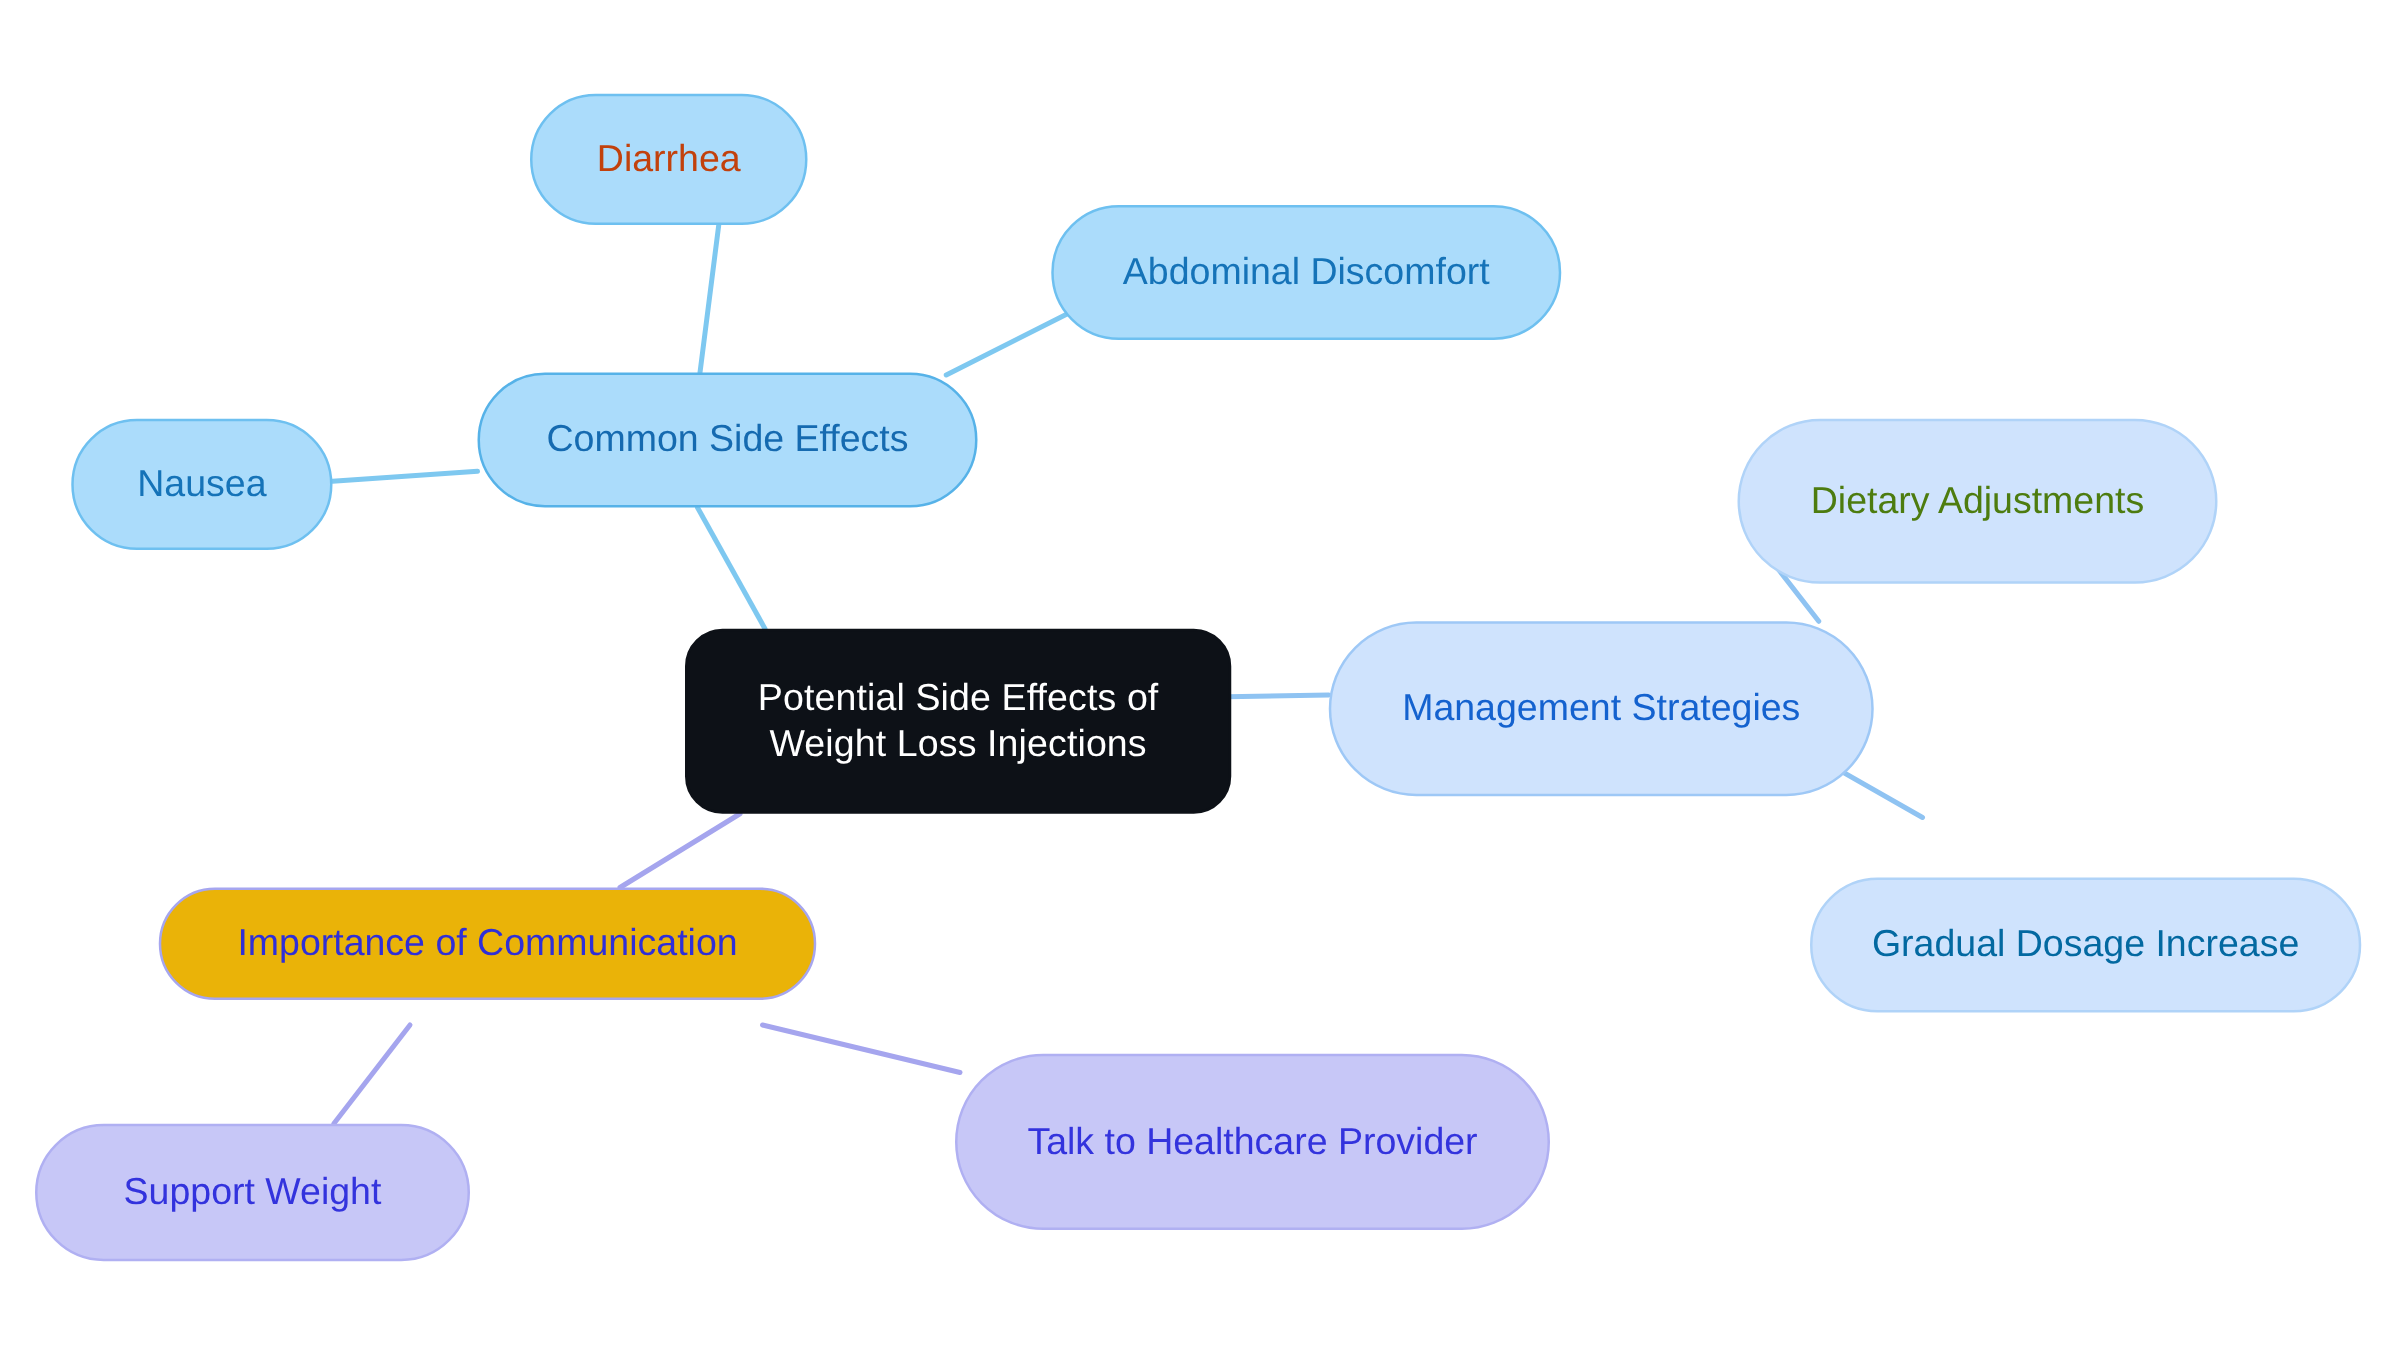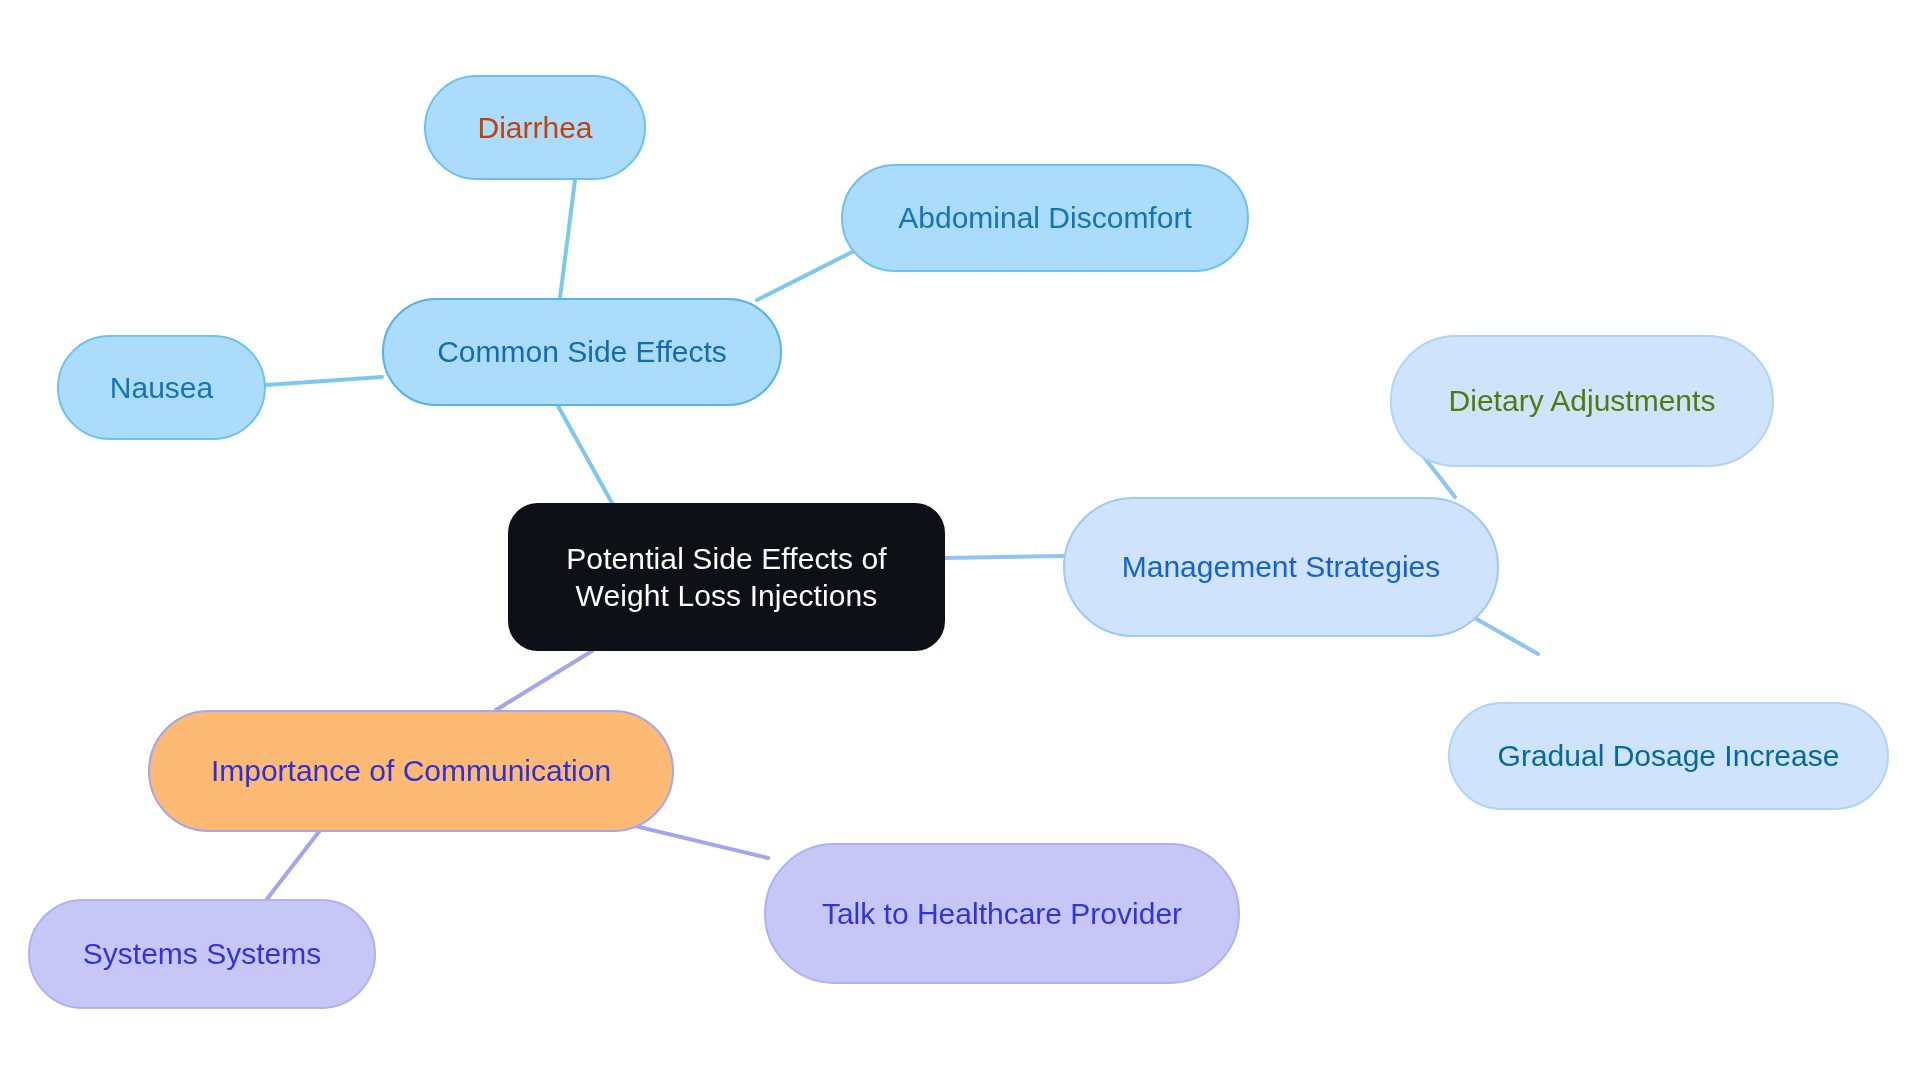--- a/index.html
+++ b/index.html
@@ -41,20 +41,21 @@
     white-space: pre-line;
     z-index: 2;
   }
   .node-root {
     background: #0d1117;
     border-color: #0d1117;
     color: #ffffff;
     border-radius: 30px;
     font-size: 30px;
     letter-spacing: 0.1px;
+    margin-left: 40px;
   }
   .node-branch-blue {
     background: #abdcfb;
     border-color: #56b2e8;
     color: #156ab0;
     font-size: 30px;
   }
   .node-leaf-blue {
     background: #abdcfb;
     border-color: #6ec0f0;
@@ -125,23 +126,23 @@
   <div class="node node-branch-sky" style="left: 1063px; top: 497px; width: 436px; height: 140px; background: rgb(207, 227, 253); border-color: rgb(158, 200, 246); color: rgb(20, 98, 207);">
     <span>Management Strategies</span>
   </div>
   <div class="node node-leaf-sky" style="left: 1390px; top: 335px; width: 384px; height: 132px; background: rgb(207, 227, 253); border-color: rgb(176, 211, 248); color: #4d7c0f;">
     <span>Dietary Adjustments</span>
   </div>
   <div class="node node-leaf-sky" style="left: 1448px; top: 654px; width: 441px; height: 108px; background: rgb(207, 227, 253); border-color: rgb(176, 211, 248); color: #0369a1; margin-top: 48px;">
     <span>Gradual Dosage Increase</span>
   </div>
 
-  <div class="node node-branch-purple" style="left: 148px; top: 710px; width: 526px; height: 122px; background: #fdba74; border-color: rgb(166, 166, 239); color: rgb(47, 47, 216);">
+  <div class="node node-branch-purple" style="left: 127px; top: 710px; width: 526px; height: 90px; background: #eab308; border-color: rgb(166, 166, 239); color: rgb(47, 47, 216);">
     <span>Importance of Communication</span>
   </div>
   <div class="node node-leaf-purple" style="left: 764px; top: 843px; width: 476px; height: 141px; background: rgb(199, 199, 247); border-color: rgb(176, 176, 242); color: rgb(51, 51, 221);">
     <span>Talk to Healthcare Provider</span>
   </div>
   <div class="node node-leaf-purple" style="left: 28px; top: 899px; width: 348px; height: 110px; background: rgb(199, 199, 247); border-color: rgb(176, 176, 242); color: rgb(51, 51, 221);">
-    <span>Systems Systems</span>
+    <span>Support Weight</span>
   </div>
 
 </div>
 
 </body></html>

